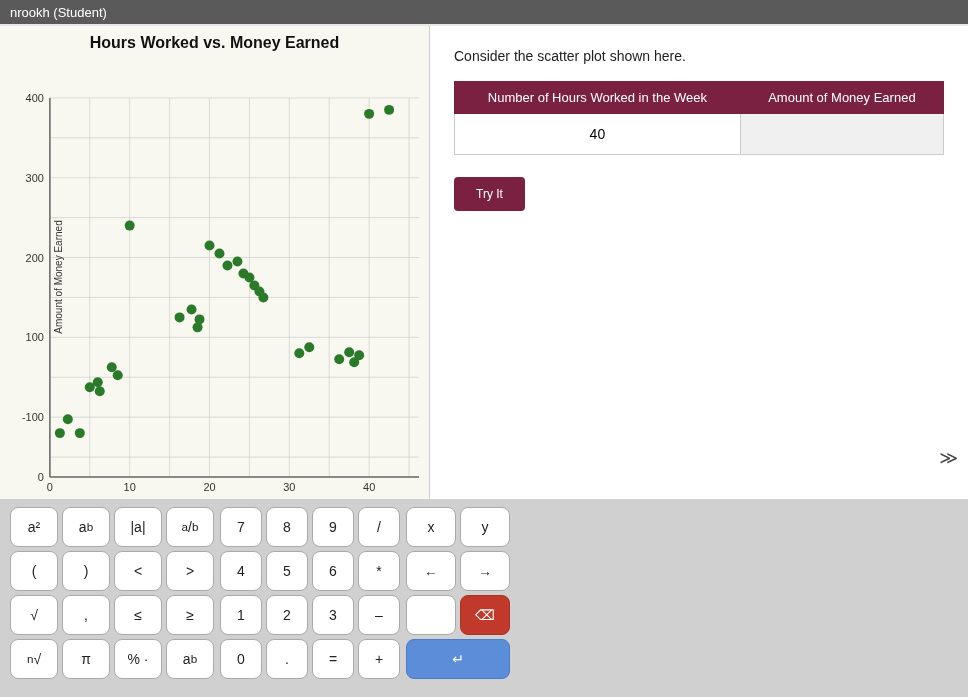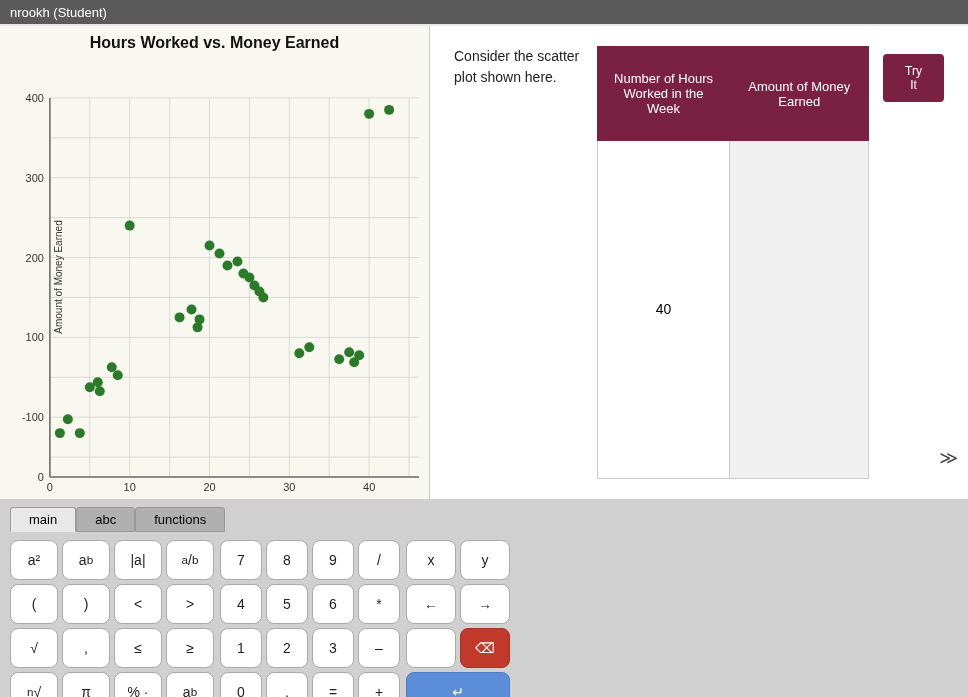--- a/index.html
+++ b/index.html
@@ -70,21 +70,21 @@
     .graph-canvas svg {
       width: 100%;
       height: 100%;
     }
 
     
     .question-area {
       flex: 1;
       padding: 20px 24px;
       display: flex;
-      flex-direction: row;
+      flex-direction: column;
       gap: 14px;
     }
 
     .question-text {
       font-size: 14px;
       color: #222;
       line-height: 1.5;
     }
 
     .question-sub {
@@ -96,21 +96,21 @@
     
     .answer-table {
       border-collapse: collapse;
       width: 100%;
       border: 1px solid #aaa;
     }
 
     .answer-table th {
       background: #7a2040;
       color: white;
-      padding: 24px 14px;
+      padding: 8px 14px;
       font-size: 13px;
       font-weight: normal;
       text-align: center;
       border: 1px solid #7a2040;
     }
 
     .answer-table td {
       padding: 12px 14px;
       font-size: 14px;
       text-align: center;
@@ -355,31 +355,20 @@
       <button class="try-it-btn">Try It</button>
     </div>
   </div>
 
   <div class="chevron-area">
     <span>≫</span>
   </div>
 
   <div class="keyboard-area">
 
-    <div class="kb-tabs">
-      <div class="kb-tab active">
-        <span>main</span>
-      </div>
-      <div class="kb-tab">
-        <span>abc</span>
-      </div>
-      <div class="kb-tab">
-        <span>functions</span>
-      </div>
-    </div>
 
     <div class="kb-rows">
 
       <div class="kb-main">
         <button class="kb-btn">a²</button>
         <button class="kb-btn">a<sup>b</sup></button>
         <button class="kb-btn">|a|</button>
         <button class="kb-btn"><sup>a</sup>/<sub>b</sub></button>
 
         <button class="kb-btn">(</button>

